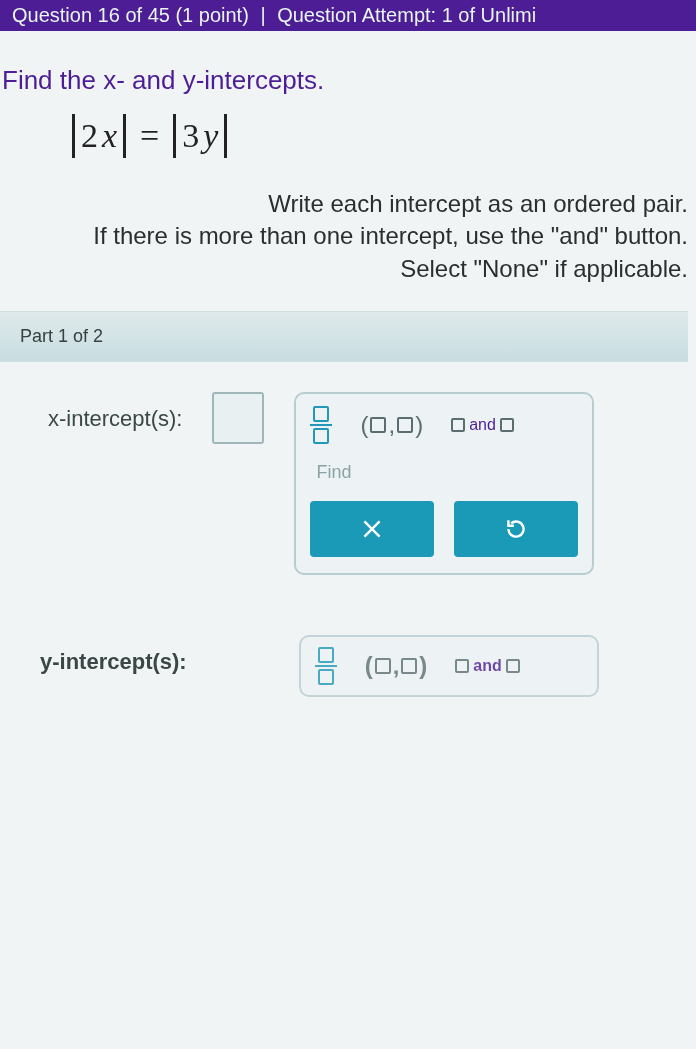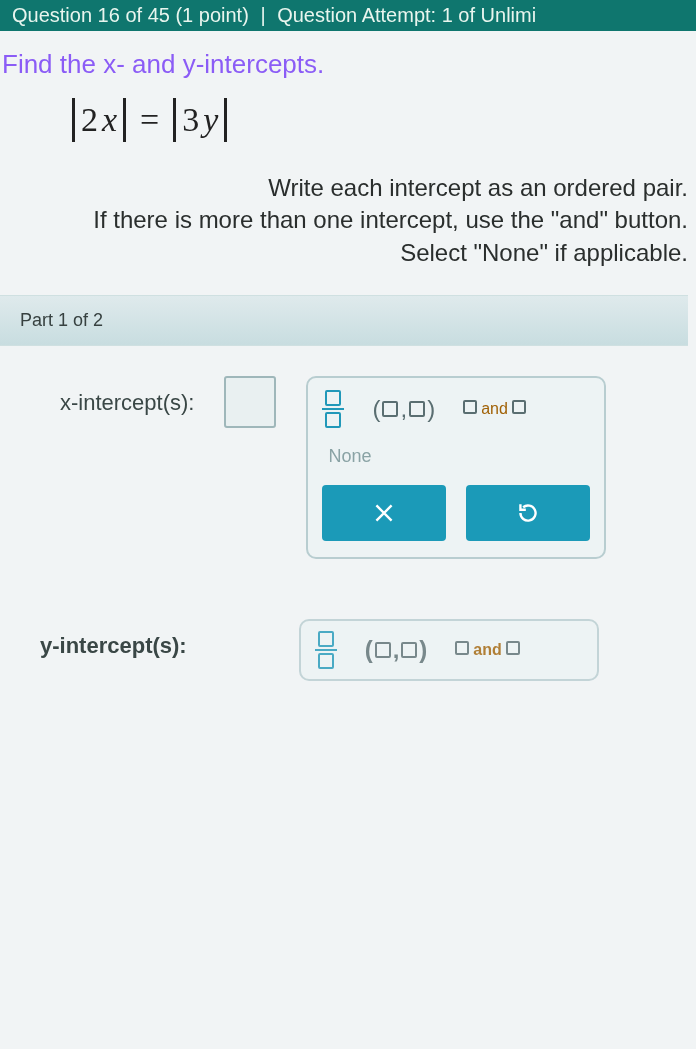--- a/index.html
+++ b/index.html
@@ -5,35 +5,35 @@
   * { box-sizing: border-box; }
   html, body {
     margin: 0; padding: 0;
     width: 696px; height: 1049px;
     font-family: Arial, Helvetica, sans-serif;
     background: #f1f4f5;
     color: #222;
     overflow: hidden;
   }
   .header-bar {
-    background: #0f766e;
+    background: #4c1d95;
     color: #e8f5ee;
     padding: 4px 12px;
     font-size: 20px;
     white-space: nowrap;
     overflow: hidden;
   }
   .header-bar .divider { margin: 0 6px; }
   .content {
     padding: 10px 8px 0 0;
   }
   .prompt-line {
     font-size: 26px;
-    color: #8b5cf6;
-    margin: 8px 0 18px 0;
+    color: #4c1d95;
+    margin: 24px 0 18px 0;
     padding-left: 2px;
   }
   .equation {
     font-size: 34px;
     font-family: "Times New Roman", serif;
     font-style: italic;
     margin: 10px 0 30px 70px;
     display: flex;
     align-items: center;
     gap: 4px;
@@ -62,21 +62,21 @@
     background: #d8e6e8;
     background: linear-gradient(#dfeaec,#c8dde0);
     padding: 14px 20px;
     font-size: 18px;
     color: #374140;
     width: 100%;
     border-top: 1px solid #cfe0e1;
     border-bottom: 1px solid #cfe0e1;
   }
   .part-body {
-    padding: 30px 18px 40px 60px;
+    padding: 30px 18px 40px 48px;
     display: flex;
     align-items: flex-start;
     gap: 30px;
   }
   .row-label {
     font-size: 22px;
     color: #3a4746;
     padding-top: 14px;
     white-space: nowrap;
   }
@@ -115,22 +115,22 @@
     width: 22px; height: 2px; background: #2198b9;
   }
   .pair-btn {
     font-size: 24px;
     color: #5a6e71;
     display: flex; align-items: center; gap: 2px;
   }
   .pair-btn .mini-box { border-color: #5a6e71; }
   .and-btn {
     font-size: 16px;
-    color: #a16207;
-    display: flex; align-items: flex-start; gap: 4px;
+    color: #4c1d95;
+    display: flex; align-items: center; gap: 4px;
   }
   .and-btn .mini-box { border-color: #5a6e71; width:14px;height:14px;}
   .none-btn {
     color: #8aa3a5;
     font-size: 18px;
     margin: 6px 0 18px 6px;
   }
   .palette-row3 {
     display: flex; gap: 20px;
   }
@@ -194,21 +194,21 @@
           <span>,</span>
           <span class="mini-box"></span>
           <span>)</span>
         </div>
         <div class="and-btn">
           <span class="mini-box"></span>
           <span>and</span>
           <span class="mini-box"></span>
         </div>
       </div>
-      <div class="none-btn">None</div>
+      <div class="none-btn">Find</div>
       <div class="palette-row3">
         <div class="action-btn">
           <svg viewBox="0 0 24 24">
               <path d="M5 5 L19 19 M19 5 L5 19"></path>
             </svg>
         </div>
         <div class="action-btn">
           <svg viewBox="0 0 24 24">
               <path d="M5 12a7 7 0 1 0 2.5-5.3M5 4v5h5"></path>
             </svg>

